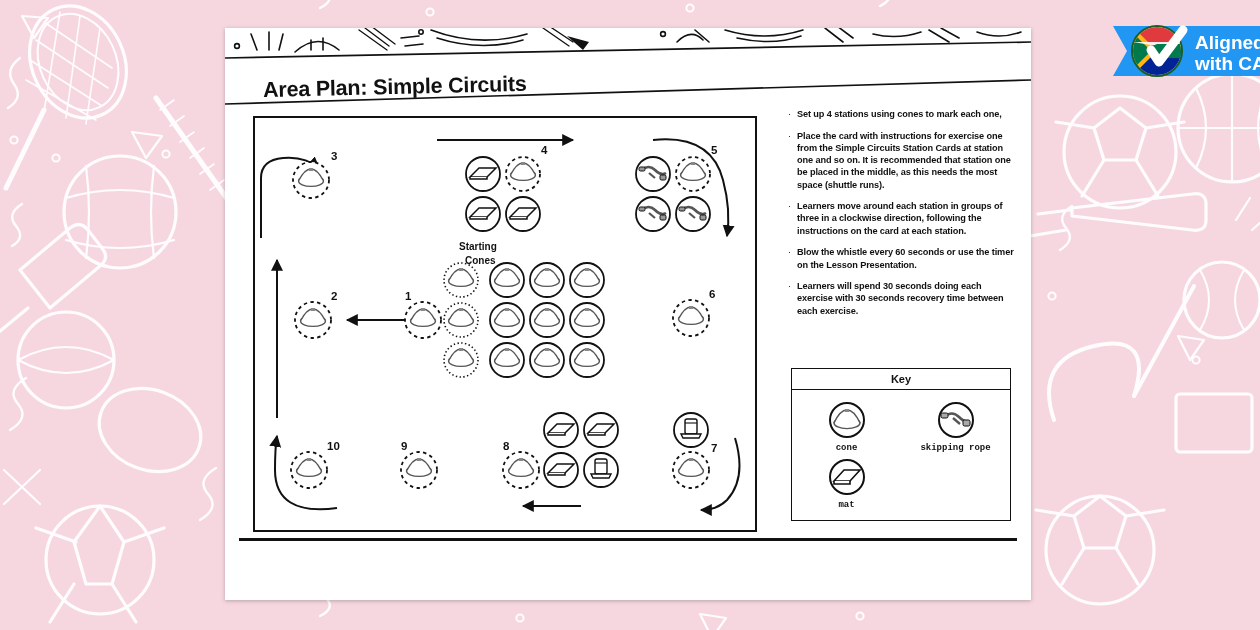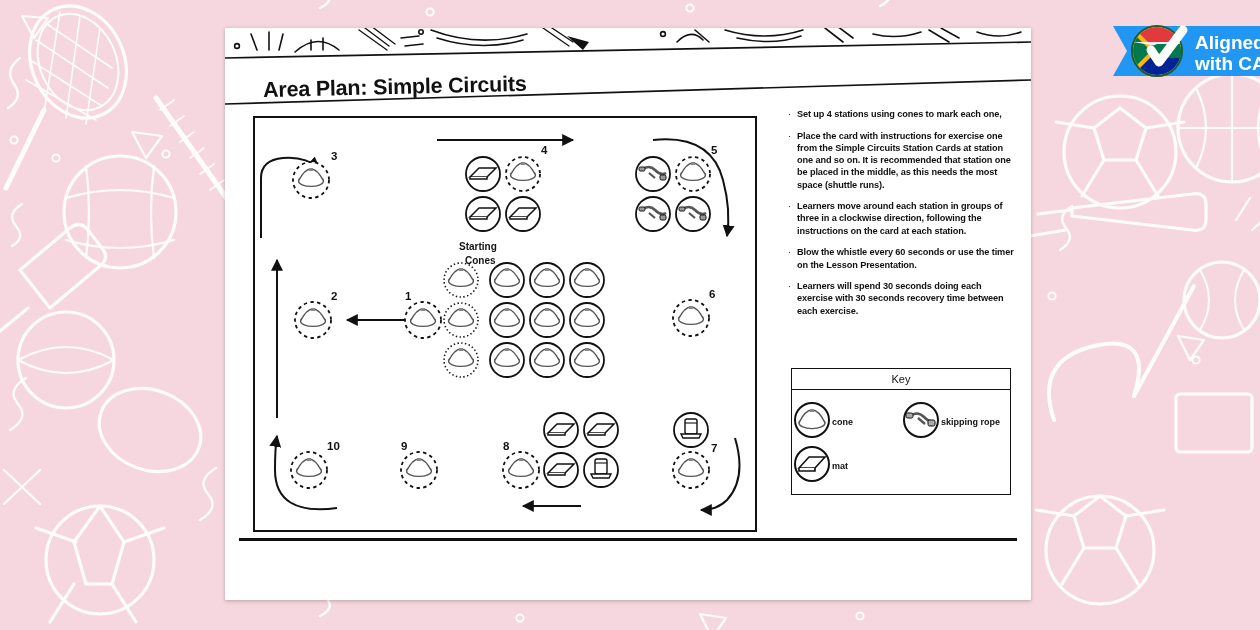--- a/index.html
+++ b/index.html
@@ -47,25 +47,25 @@
     font-size:9.2px;line-height:12.2px;color:#111;font-weight:bold;
     letter-spacing:-.12px;
   }
 
   
   .keybox{
     position:absolute;left:566px;top:340px;width:218px;
     border:1.6px solid #111;background:#fff;
   }
   .key-title{
-    text-align:center;font-size:11px;font-weight:normal;color:#111;
+    text-align:center;font-size:11px;font-weight:bold;color:#111;
     padding:4px 0 4px;border-bottom:1.6px solid #111;
   }
   .key-grid{display:grid;grid-template-columns:1fr 1fr;padding:7px 0 9px;}
-  .key-cell{display:flex;align-items:center;padding:3px 0 1px;}
+  .key-cell{display:flex;flex-direction:column;align-items:center;padding:3px 0 1px;font-family:Liberation Mono, monospace;}
   .key-cell svg{display:block;}
   .key-label{font-size:9px;font-weight:bold;color:#111;margin-top:3px;}
 
   
   .footer-rule{position:absolute;left:14px;top:510px;width:778px;height:3px;background:#111;}
   .footer{position:absolute;left:14px;top:520px;width:778px;height:44px;}
   .twinkl-logo{position:absolute;left:12px;top:6px;}
   .visit{
     position:absolute;right:48px;top:19px;font-size:7px;font-weight:bold;color:#111;
     letter-spacing:-.1px;

